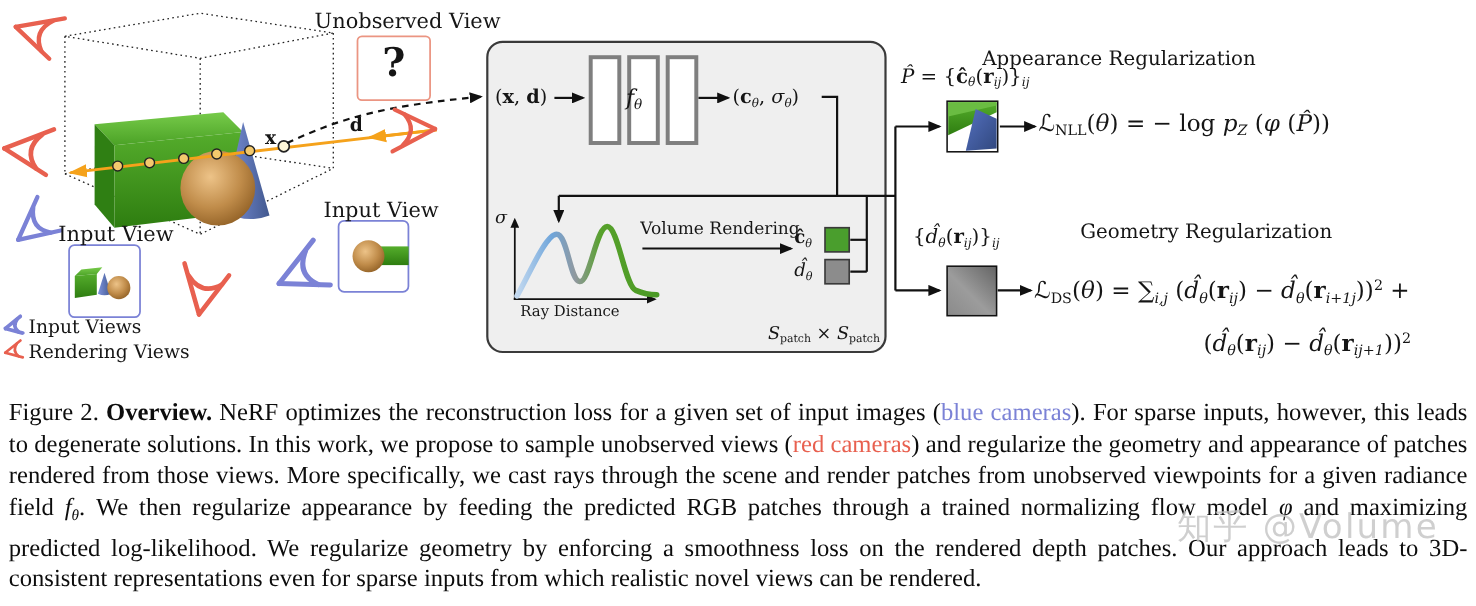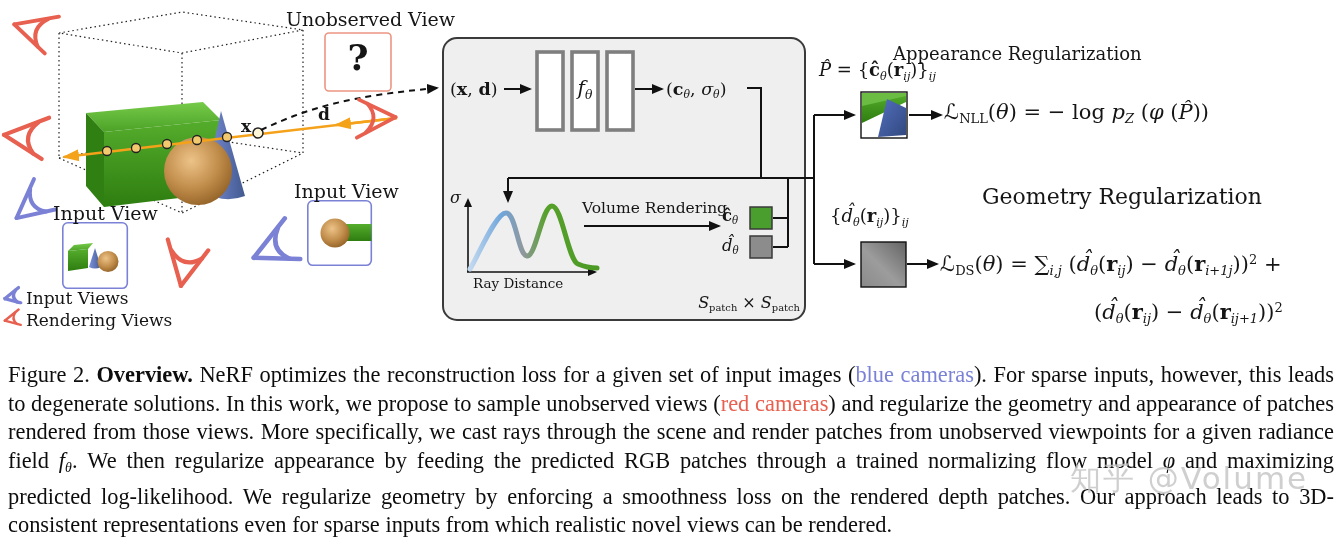--- a/index.html
+++ b/index.html
@@ -207,34 +207,34 @@
   <div class="lbl" style="left:53px;top:202px;font-size:19px">Input View</div>
   <div class="lbl" style="left:294px;top:180px;font-size:19px">Input View</div>
 
   <div class="lbl fm" style="left:241px;top:116px;font-size:17px"><span class="rt-b">x</span></div>
   <div class="lbl fm" style="left:318px;top:104px;font-size:17px"><span class="rt-b">d</span></div>
 
   <div class="lbl" style="left:26px;top:288px;font-size:17px">Input Views</div>
   <div class="lbl" style="left:26px;top:310px;font-size:17px">Rendering Views</div>
 
   <div class="lbl fm" style="left:450px;top:79px;font-size:17.5px"><span class="rt-n">(</span><span class="rt-b">x</span><span class="rt-n">, </span><span class="rt-b">d</span><span class="rt-n">)</span></div>
-  <div class="lbl fm" style="left:569px;top:76px;width:32px;text-align:center;font-size:20px"><span class="rt-i">f</span><span class="rt-subi">θ</span></div>
+  <div class="lbl fm" style="left:569px;top:76px;width:32px;text-align:left;font-size:20px"><span class="rt-i">f</span><span class="rt-subi">θ</span></div>
   <div class="lbl fm" style="left:666px;top:79px;font-size:17.5px"><span class="rt-n">(</span><span class="rt-b">c</span><span class="rt-subi">θ</span><span class="rt-n">, </span><span class="rt-i">σ</span><span class="rt-subi">θ</span><span class="rt-n">)</span></div>
   <div class="lbl fm" style="left:450px;top:188px;font-size:16px"><span class="rt-i">σ</span></div>
   <div class="lbl" style="left:473px;top:275px;font-size:13.5px">Ray Distance</div>
   <div class="lbl" style="left:582px;top:199px;width:142px;text-align:right;font-size:15.5px">Volume Rendering</div>
   <div class="lbl fm" style="left:722px;top:206px;font-size:16.5px"><span class="rt-b">ĉ</span><span class="rt-subi">θ</span></div>
   <div class="lbl fm" style="left:722px;top:236px;font-size:16.5px"><span class="rt-i">d̂</span><span class="rt-subi">θ</span></div>
   <div class="lbl fm" style="left:680px;top:293px;width:120px;text-align:right;font-size:16px"><span class="rt-i">S</span><span class="rt-sub">patch</span><span class="rt-n"> × </span><span class="rt-i">S</span><span class="rt-sub">patch</span></div>
 
   <div class="lbl" style="left:893px;top:43px;font-size:18px">Appearance Regularization</div>
   <div class="lbl fm" style="left:819px;top:59px;font-size:18px"><span class="rt-i">P̂</span><span class="rt-n"> = {</span><span class="rt-b">ĉ</span><span class="rt-subi">θ</span><span class="rt-n">(</span><span class="rt-b">r</span><span class="rt-subi">ij</span><span class="rt-n">)}</span><span class="rt-subi">ij</span></div>
   <div class="lbl fm" style="left:944px;top:100px;font-size:21px"><span class="rt-n">ℒ</span><span class="rt-sub">NLL</span><span class="rt-n">(</span><span class="rt-i">θ</span><span class="rt-n">) = − log </span><span class="rt-i">p</span><span class="rt-subi">Z</span><span class="rt-n"> (</span><span class="rt-i">φ</span><span class="rt-n"> (</span><span class="rt-i">P̂</span><span class="rt-n">))</span></div>
 
-  <div class="lbl" style="left:982px;top:184px;font-size:22px">Geometry Regularization</div>
+  <div class="lbl" style="left:982px;top:200px;font-size:18px">Geometry Regularization</div>
   <div class="lbl fm" style="left:830px;top:205px;font-size:18px"><span class="rt-n">{</span><span class="rt-i">d̂</span><span class="rt-subi">θ</span><span class="rt-n">(</span><span class="rt-b">r</span><span class="rt-subi">ij</span><span class="rt-n">)}</span><span class="rt-subi">ij</span></div>
   <div class="lbl fm" style="left:940px;top:251px;font-size:21px"><span class="rt-n">ℒ</span><span class="rt-sub">DS</span><span class="rt-n">(</span><span class="rt-i">θ</span><span class="rt-n">) = ∑</span><span class="rt-subi">i,j</span><span class="rt-n"> (</span><span class="rt-i">d̂</span><span class="rt-subi">θ</span><span class="rt-n">(</span><span class="rt-b">r</span><span class="rt-subi">ij</span><span class="rt-n">) − </span><span class="rt-i">d̂</span><span class="rt-subi">θ</span><span class="rt-n">(</span><span class="rt-b">r</span><span class="rt-subi">i+1j</span><span class="rt-n">))</span><span class="rt-sup">2</span><span class="rt-n"> +</span></div>
   <div class="lbl fm" style="left:1094px;top:299px;font-size:21px"><span class="rt-n">(</span><span class="rt-i">d̂</span><span class="rt-subi">θ</span><span class="rt-n">(</span><span class="rt-b">r</span><span class="rt-subi">ij</span><span class="rt-n">) − </span><span class="rt-i">d̂</span><span class="rt-subi">θ</span><span class="rt-n">(</span><span class="rt-b">r</span><span class="rt-subi">ij+1</span><span class="rt-n">))</span><span class="rt-sup">2</span></div>
 
   <div id="caption"><span class="rt-n">Figure 2. </span><span class="rt-b">Overview.</span><span class="rt-n"> NeRF optimizes the reconstruction loss for a given set of input images (</span><span class="rt-blue">blue cameras</span><span class="rt-n">). For sparse inputs, however, this leads to degenerate solutions. In this work, we propose to sample unobserved views (</span><span class="rt-red">red cameras</span><span class="rt-n">) and regularize the geometry and appearance of patches rendered from those views. More specifically, we cast rays through the scene and render patches from unobserved viewpoints for a given radiance field </span><span class="rt-i">f</span><span class="rt-subi">θ</span><span class="rt-n">. We then regularize appearance by feeding the predicted RGB patches through a trained normalizing flow model </span><span class="rt-i">φ</span><span class="rt-n"> and maximizing predicted log-likelihood. We regularize geometry by enforcing a smoothness loss on the rendered depth patches. Our approach leads to 3D-consistent representations even for sparse inputs from which realistic novel views can be rendered.</span></div>
 
   <div id="watermark">知乎 @Volume</div>
 
 </div>
 

